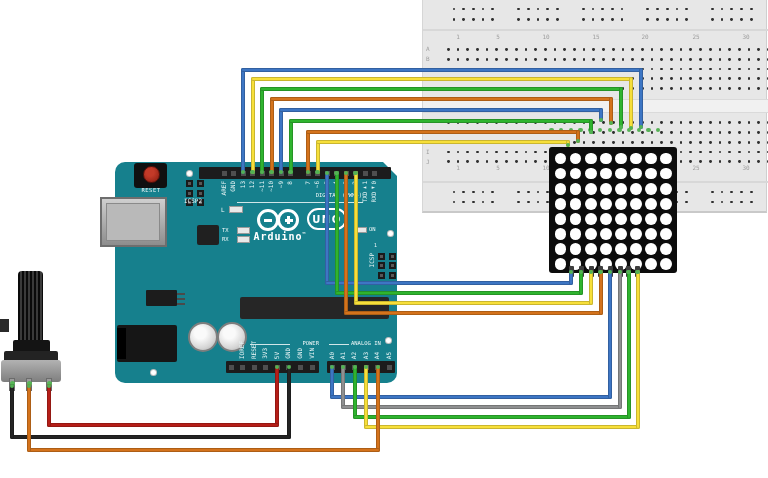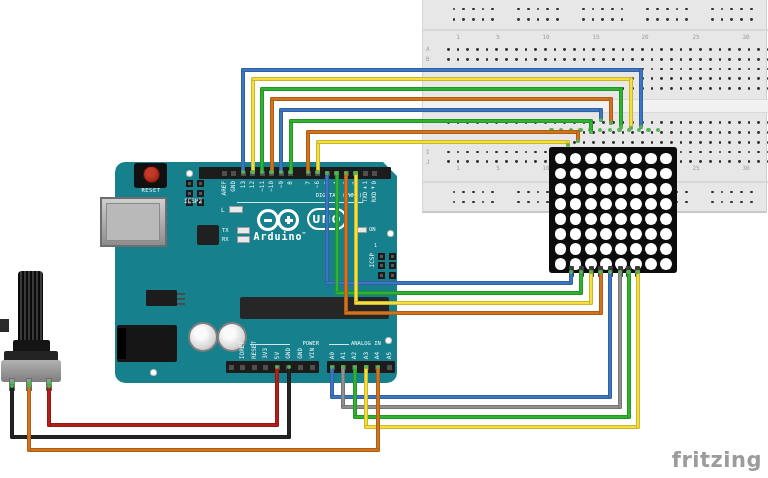--- a/index.html
+++ b/index.html
@@ -838,14 +838,13 @@
       <div style="position: absolute; left: 10px; top: 384px; width: 4px; height: 55px; background: rgb(36, 36, 36); border-radius: 2.5px; box-shadow: rgba(0, 0, 0, 0.18) 0px 0px 0px 1px inset;"></div>
       <div style="position: absolute; left: 286.7px; top: 364.7px; width: 4.6px; height: 4.6px; background: rgb(83, 178, 83); border-radius: 50%;"></div>
       <div style="position: absolute; left: 9.7px; top: 383.7px; width: 4.6px; height: 4.6px; background: rgb(83, 178, 83); border-radius: 50%;"></div>
       <div style="position: absolute; left: 376px; top: 365px; width: 4px; height: 87px; background: rgb(212, 115, 28); border-radius: 2.5px; box-shadow: rgba(0, 0, 0, 0.18) 0px 0px 0px 1px inset;"></div>
       <div style="position: absolute; left: 27px; top: 448px; width: 353px; height: 4px; background: rgb(212, 115, 28); border-radius: 2.5px; box-shadow: rgba(0, 0, 0, 0.18) 0px 0px 0px 1px inset;"></div>
       <div style="position: absolute; left: 27px; top: 384px; width: 4px; height: 68px; background: rgb(212, 115, 28); border-radius: 2.5px; box-shadow: rgba(0, 0, 0, 0.18) 0px 0px 0px 1px inset;"></div>
       <div style="position: absolute; left: 375.7px; top: 364.7px; width: 4.6px; height: 4.6px; background: rgb(83, 178, 83); border-radius: 50%;"></div>
       <div style="position: absolute; left: 26.7px; top: 383.7px; width: 4.6px; height: 4.6px; background: rgb(83, 178, 83); border-radius: 50%;"></div>
     </div>
 
-  <div id="watermark">fritzing</div>
 </div>
 
 </body></html>

